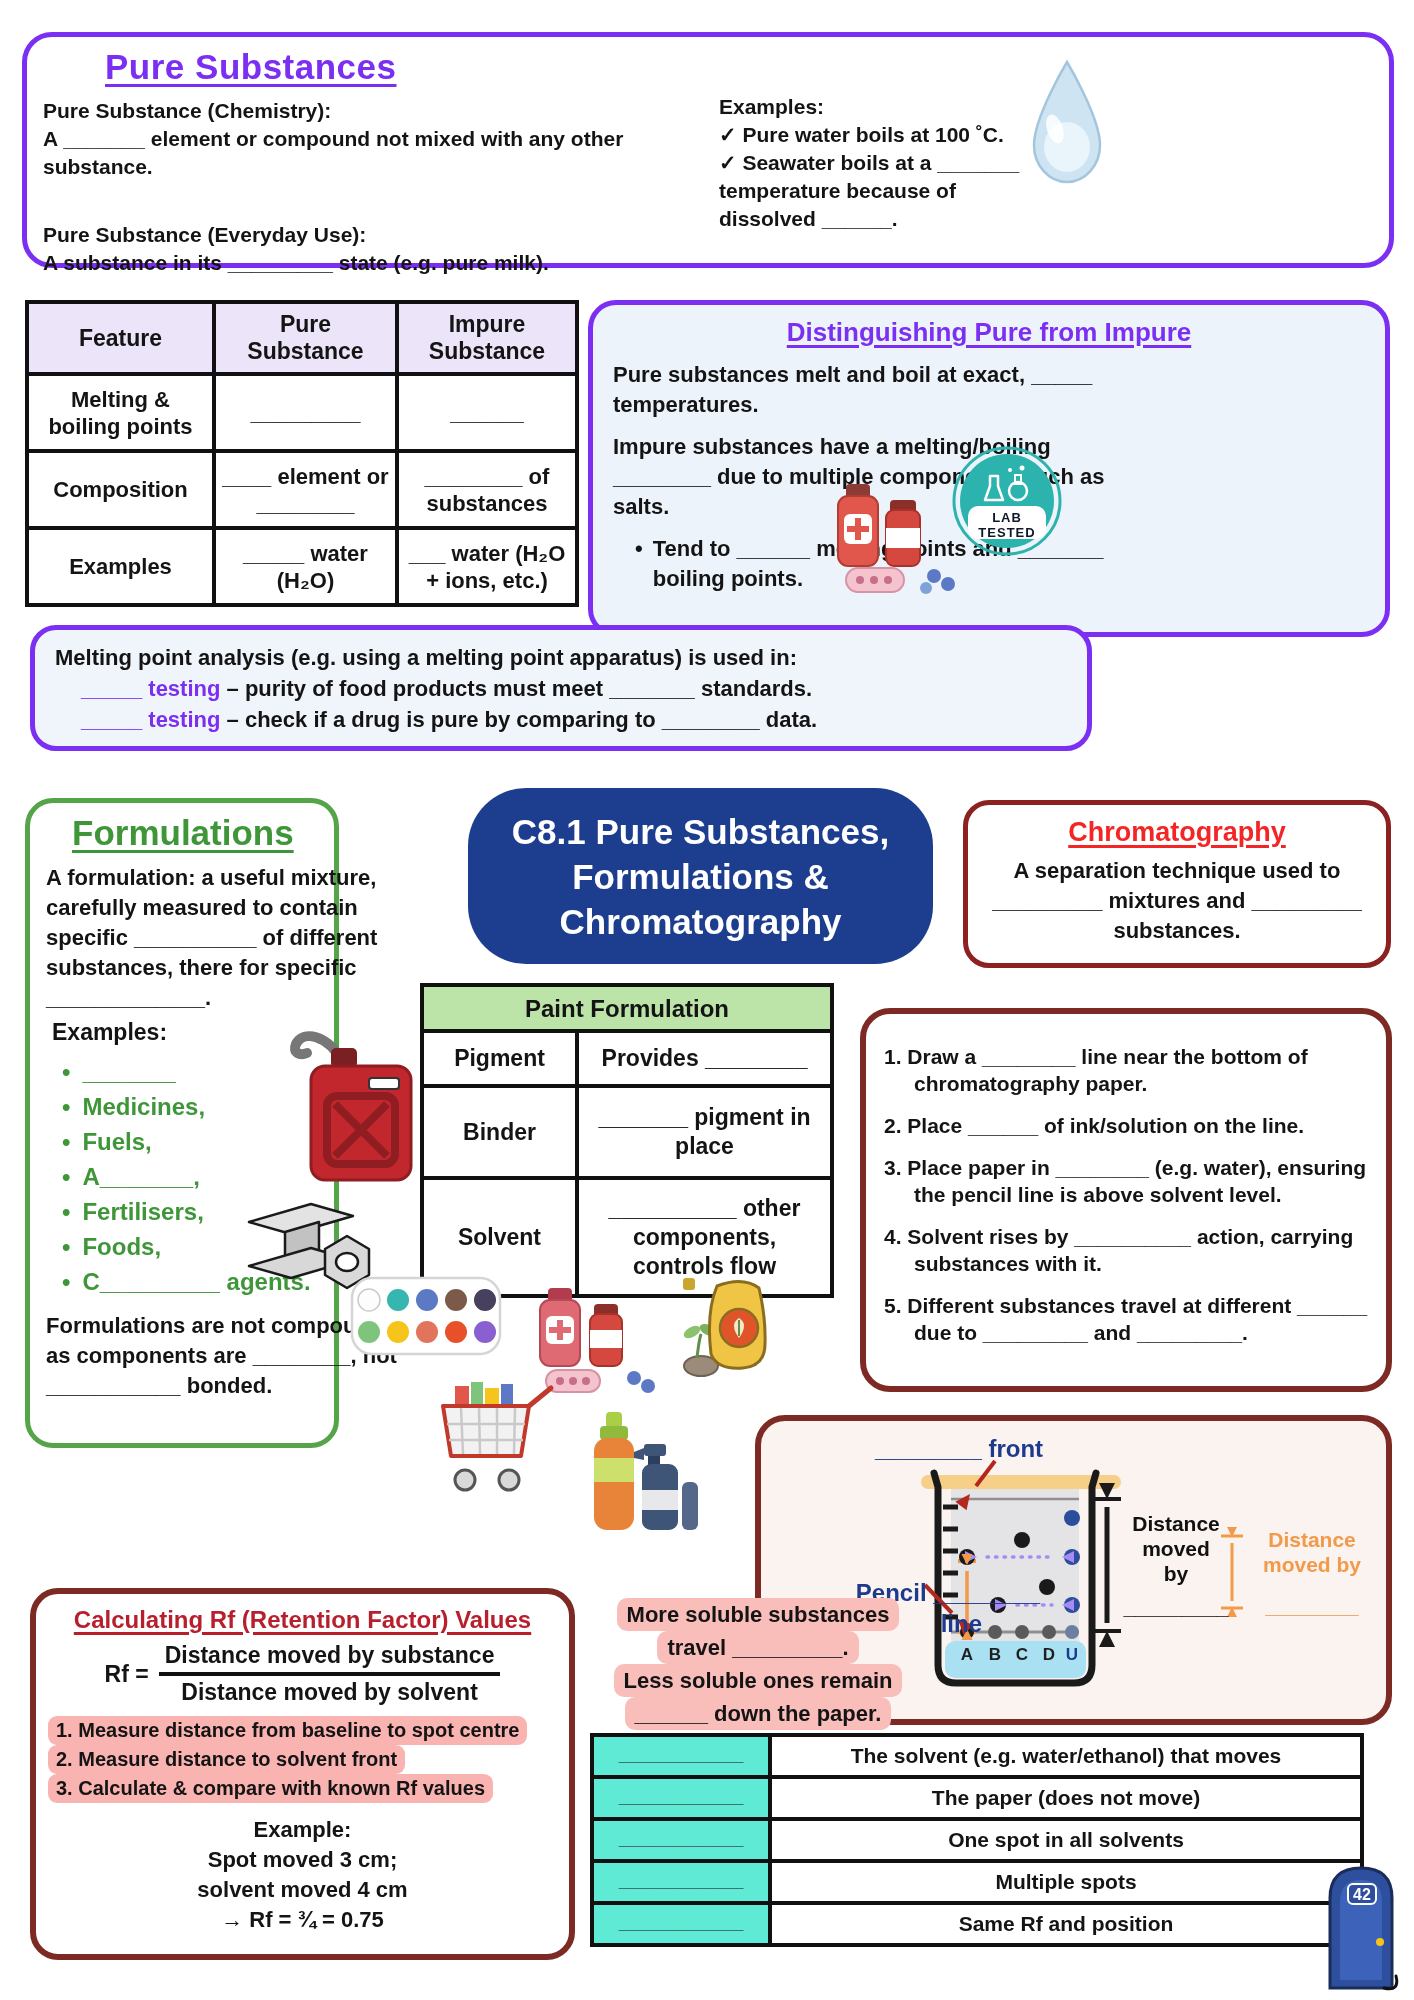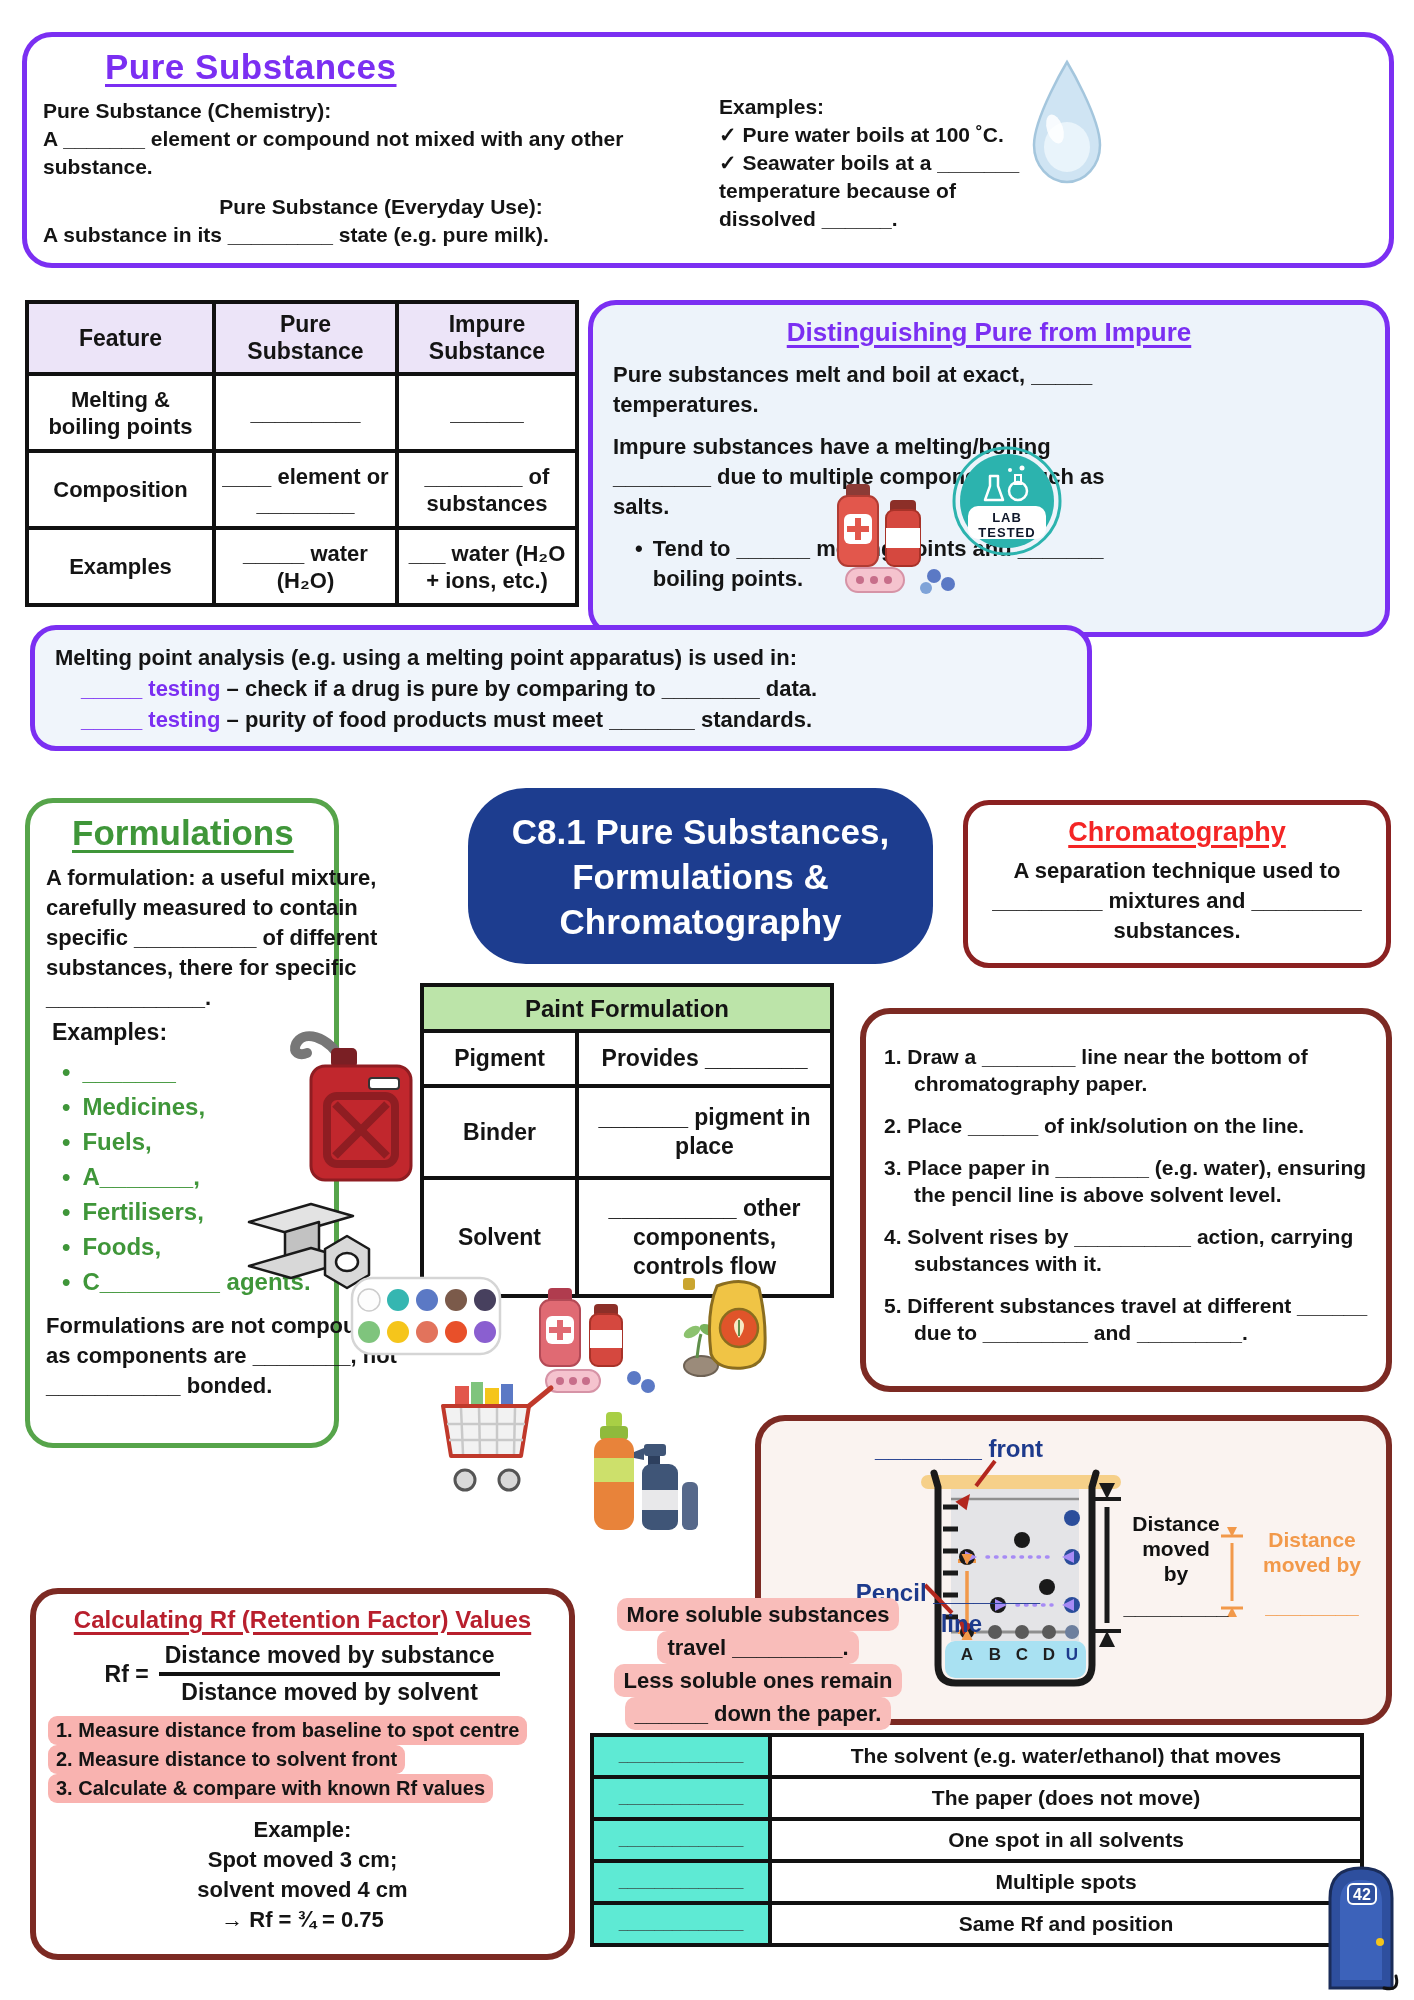--- a/index.html
+++ b/index.html
@@ -10,21 +10,21 @@
   }
   .abs { position:absolute; }
 
   
   .pure-box { left:22px; top:32px; width:1372px; height:236px;
     border:5px solid #7b2ff2; border-radius:30px; background:#fff; }
   .pure-title { position:absolute; left:78px; top:10px; font-size:35px; color:#7b2ff2;
     text-decoration:underline; text-decoration-thickness:3px; text-underline-offset:5px; letter-spacing:.5px; }
   .pure-left { position:absolute; left:16px; top:60px; width:676px; font-size:21px; line-height:28px; }
   .pure-right { position:absolute; left:692px; top:56px; width:318px; font-size:21px; line-height:28px; }
-  .gap-top { margin-top:12px;text-align:center; }
+  .gap-top { margin-top:40px; }
   .droplet { position:absolute; left:998px; top:20px; }
 
   
   .feature-table { left:25px; top:300px; border-collapse:collapse; background:#fff; }
   .feature-table td { border:4px solid #111; text-align:center; vertical-align:middle;
     font-size:22px; line-height:27px; padding:4px 6px; }
   .feature-table .hdr { background:#ece4f8; height:72px; font-size:23px; }
   .feature-table .c1 { width:187px; } .feature-table .c2 { width:183px; } .feature-table .c3 { width:180px; }
   .feature-table .r { height:77px; }
 
@@ -222,26 +222,26 @@
 <div class="lab-lines">
   <div>LAB</div>
   <div>TESTED</div>
 </div>
 
 <div class="abs melt-box">
   <div class="melt-line">Melting point analysis (e.g. using a melting point apparatus) is used in:</div>
   <div class="melt-line melt-ind">
     <span class="purp">_____</span>
     <span class="purp">testing</span>
-    <span>– check if a drug is pure by comparing to ________ data.</span>
+    <span>– purity of food products must meet _______ standards.</span>
   </div>
   <div class="melt-line melt-ind">
     <span class="purp">_____</span>
     <span class="purp">testing</span>
-    <span>– purity of food products must meet _______ standards.</span>
+    <span>– check if a drug is pure by comparing to ________ data.</span>
   </div>
 </div>
 
 <div class="abs form-box">
   <div class="form-title">Formulations</div>
   <div class="form-p">A formulation: a useful mixture, carefully measured to contain specific __________ of different substances, there for specific _____________.</div>
   <div class="form-ex">Examples:</div>
   <ul class="form-list">
     <li>
         <span class="dot">•</span>

